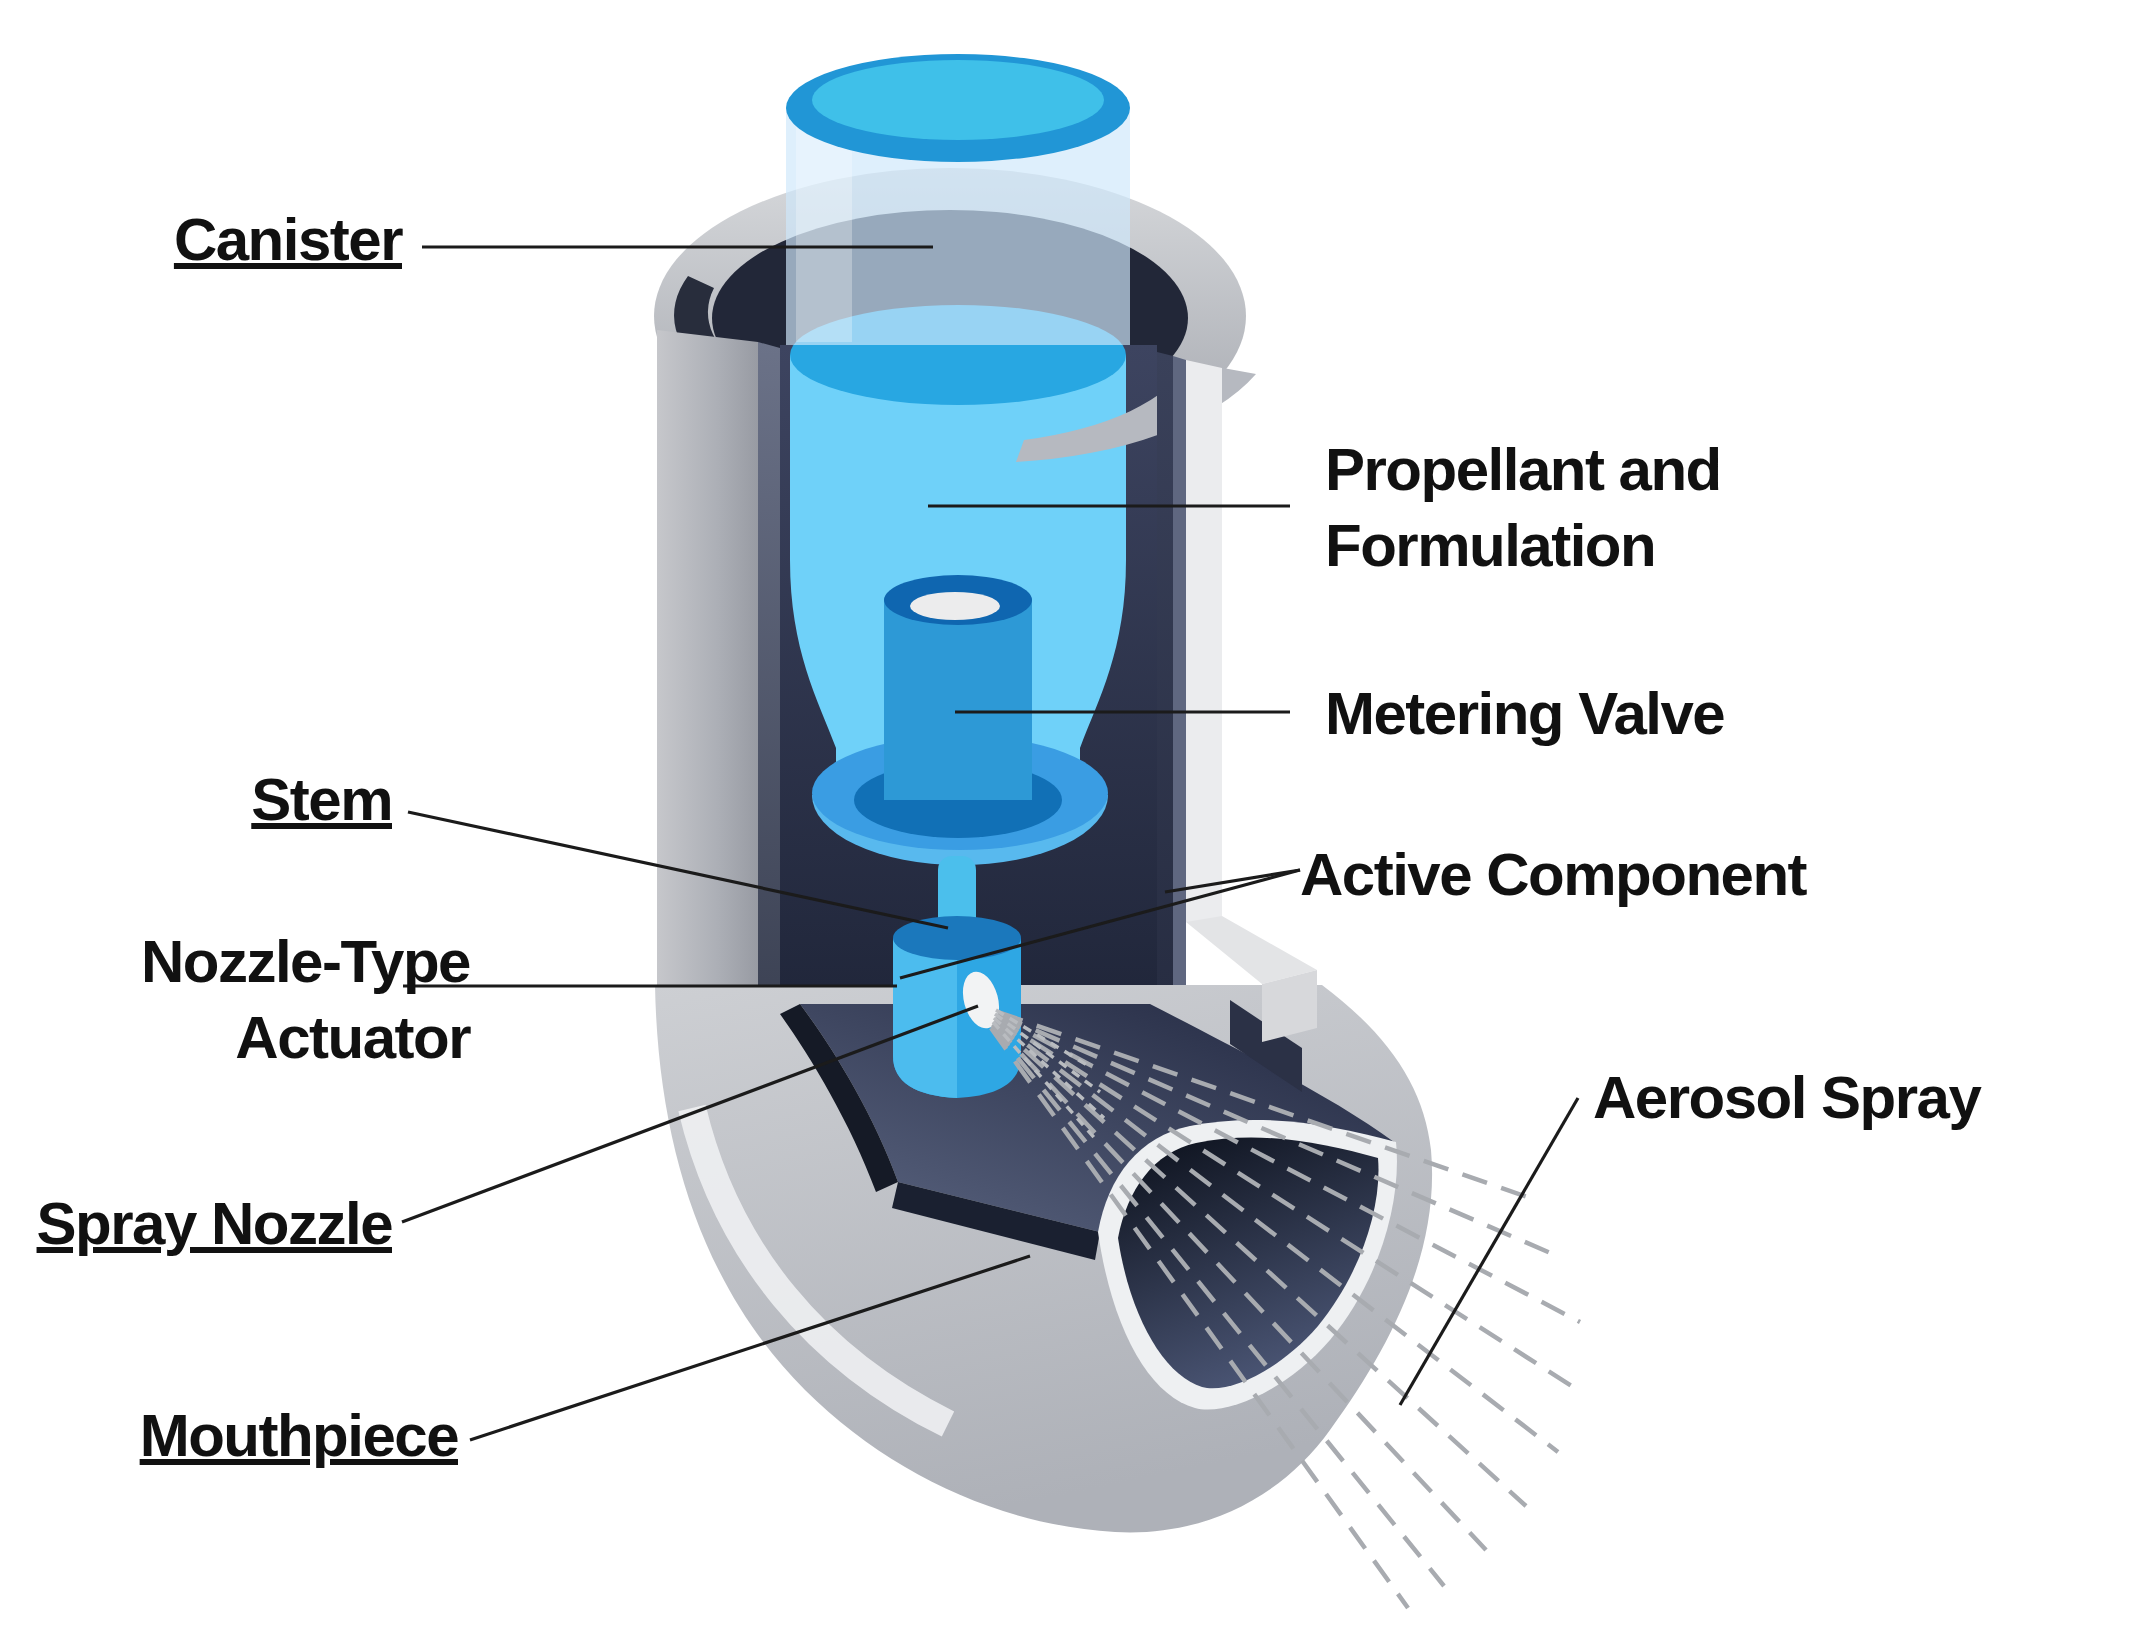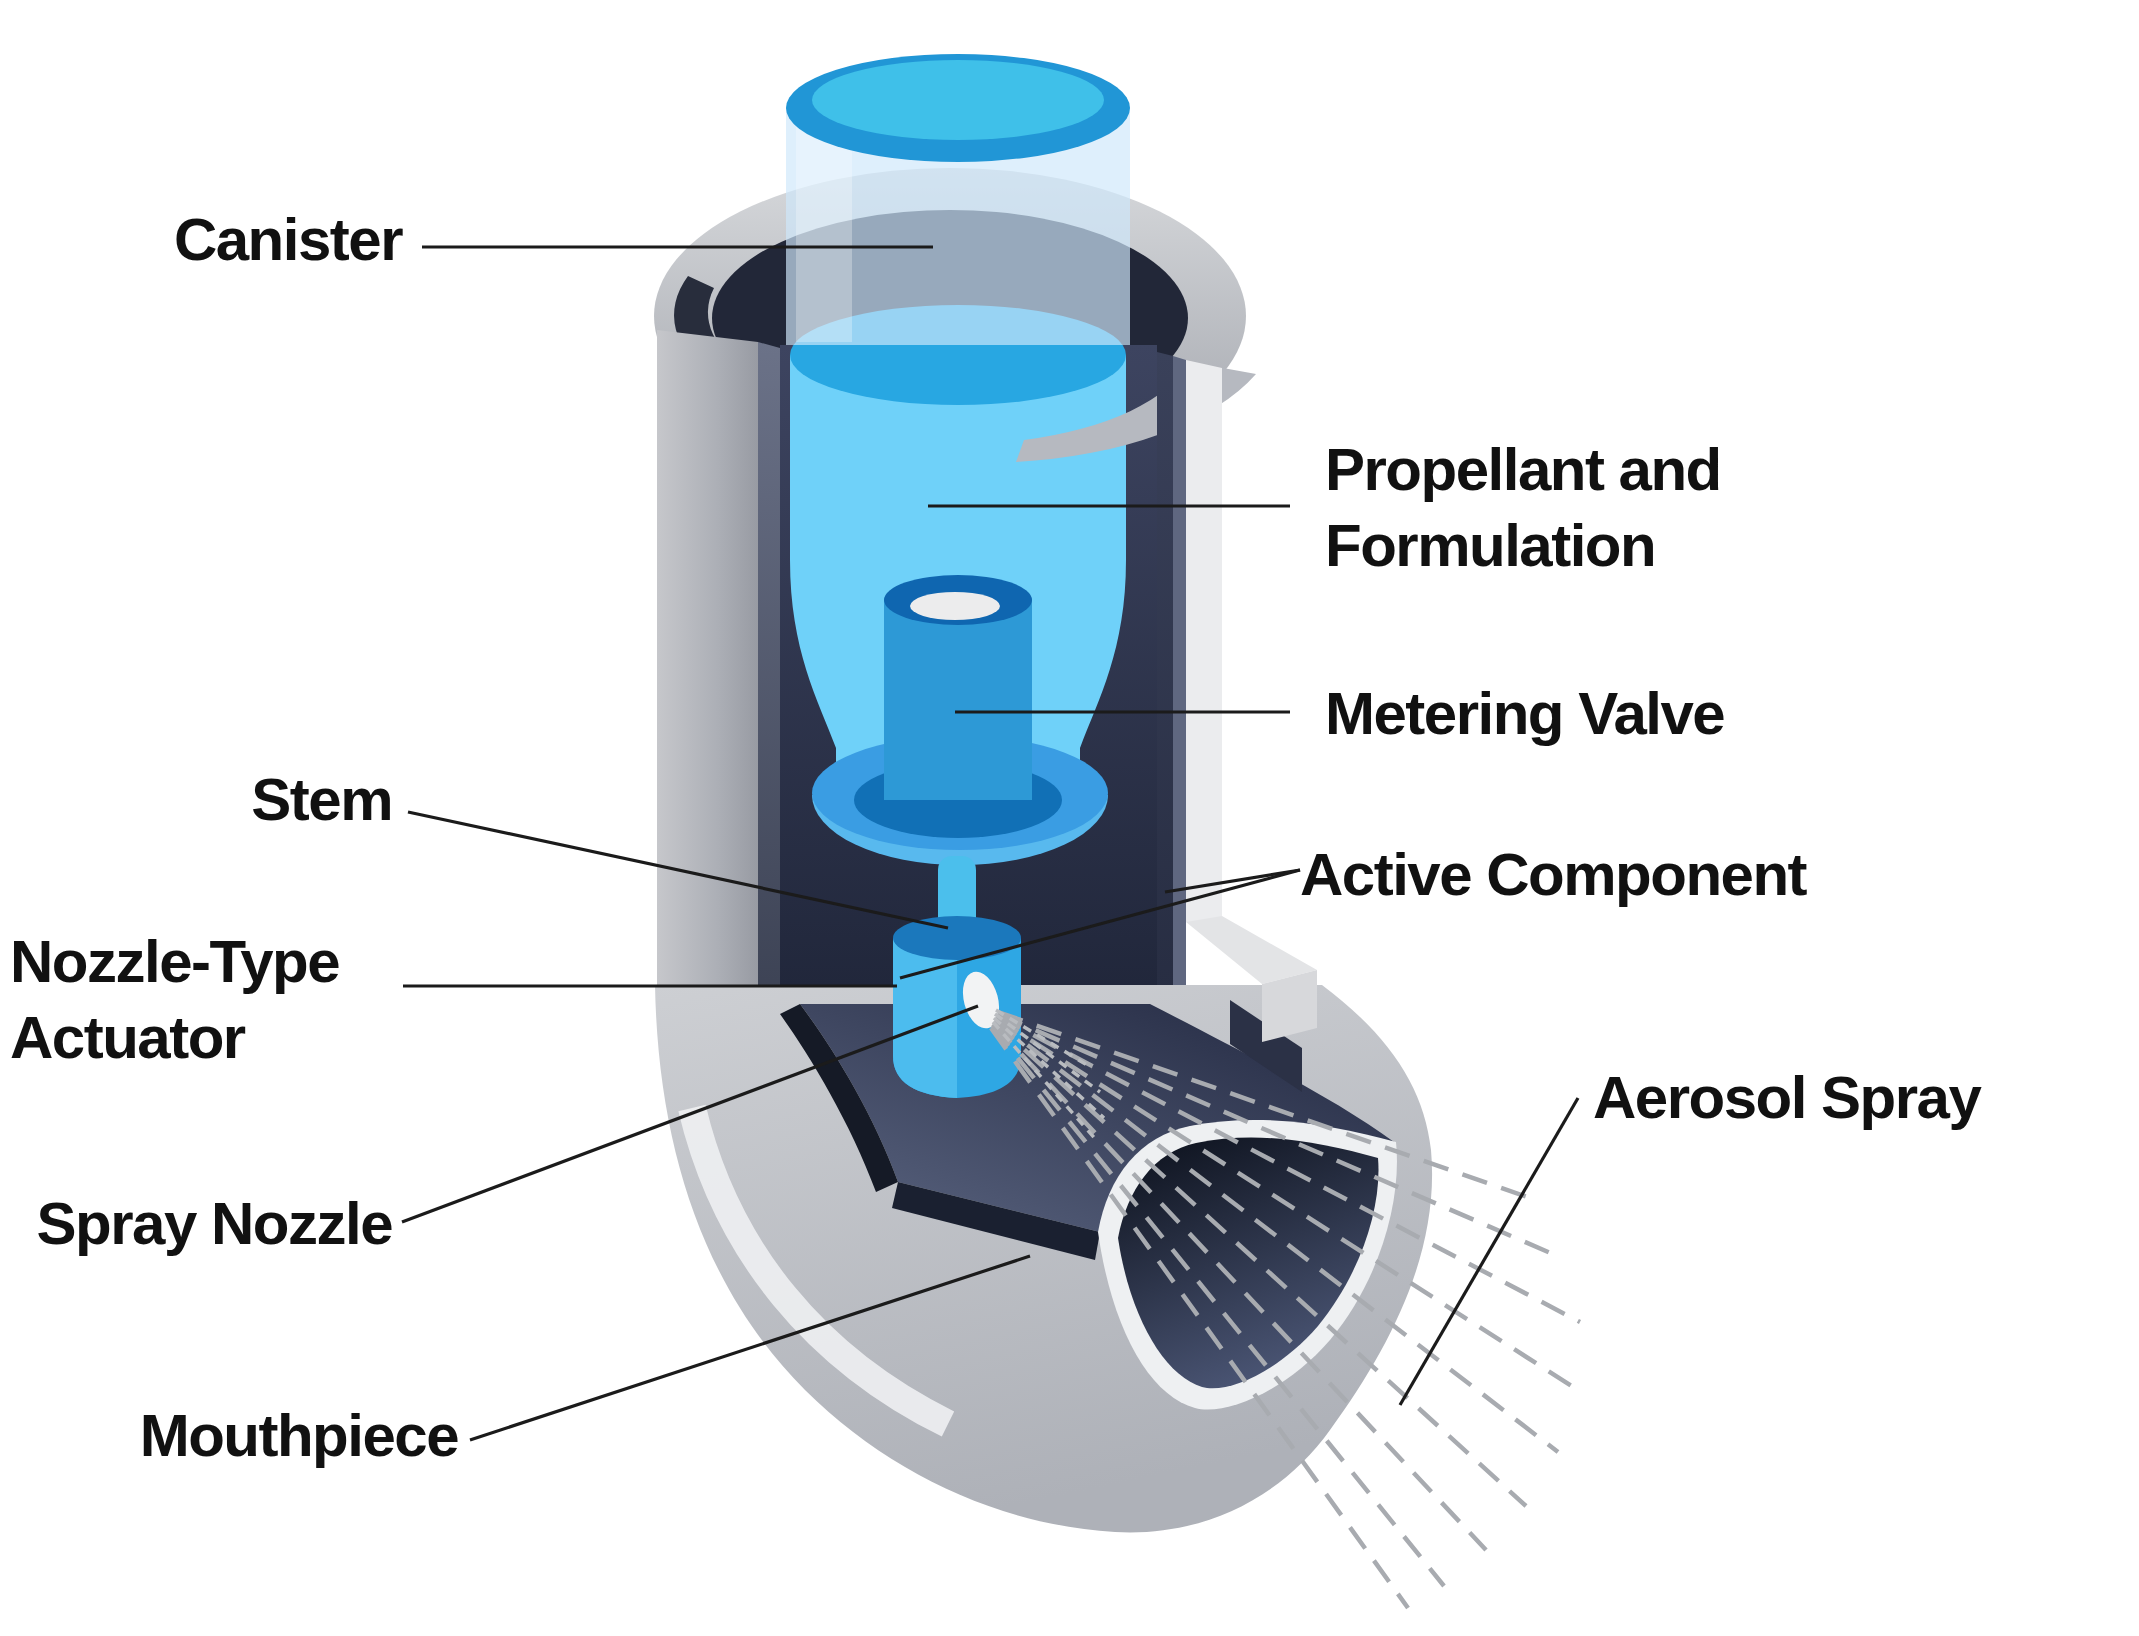--- a/index.html
+++ b/index.html
@@ -2,22 +2,22 @@
 <html><head>
 <meta charset="utf-8">
 <style>
   html,body{margin:0;padding:0;background:#fff;}
   #stage{position:relative;width:2139px;height:1636px;background:#fff;overflow:hidden;
          font-family:"Liberation Sans",sans-serif;}
   #art{position:absolute;left:0;top:0;width:100%;height:100%;}
   .lbl{position:absolute;font-weight:700;font-size:60px;line-height:62px;
        letter-spacing:-1.5px;color:#111;white-space:nowrap;}
   .lbl.twoline{white-space:normal;line-height:76px;}
-  .lbl.r{text-align:right;}
-  .lbl.c{text-align:left;}
+  .lbl.r{text-align:right;text-decoration:underline;}
+  .lbl.c{text-align:right;}
   #lbl-canister     {right:1737px;top:209px;}
   #lbl-propellant   {left:1325px;top:432px;width:520px;}
   #lbl-metering     {left:1325px;top:683px;}
   #lbl-active       {left:1300px;top:844px;}
   #lbl-stem         {right:1747px;top:769px;}
   #lbl-nozzleact    {left:10px;top:924px;width:460px;}
   #lbl-spraynozzle  {right:1747px;top:1193px;margin-left:12px;}
   #lbl-mouthpiece   {right:1681px;top:1405px;}
   #lbl-aerosol      {left:1593px;top:1067px;}
 </style>

